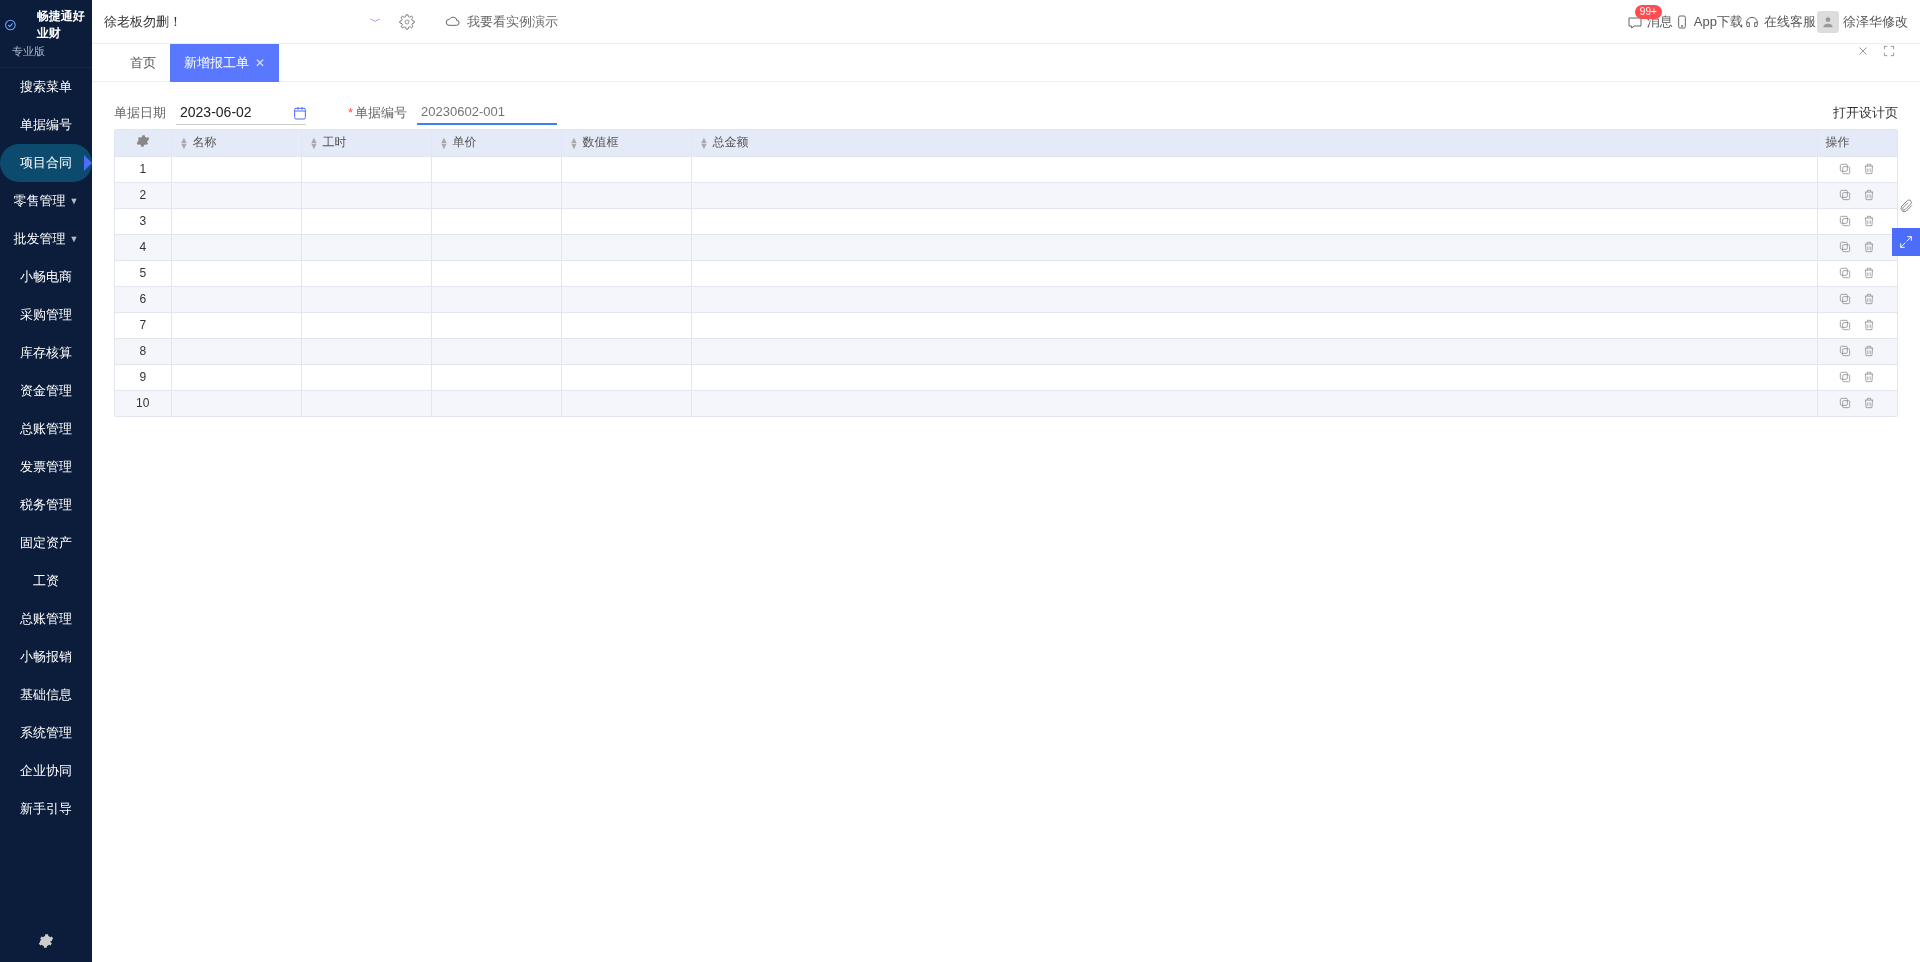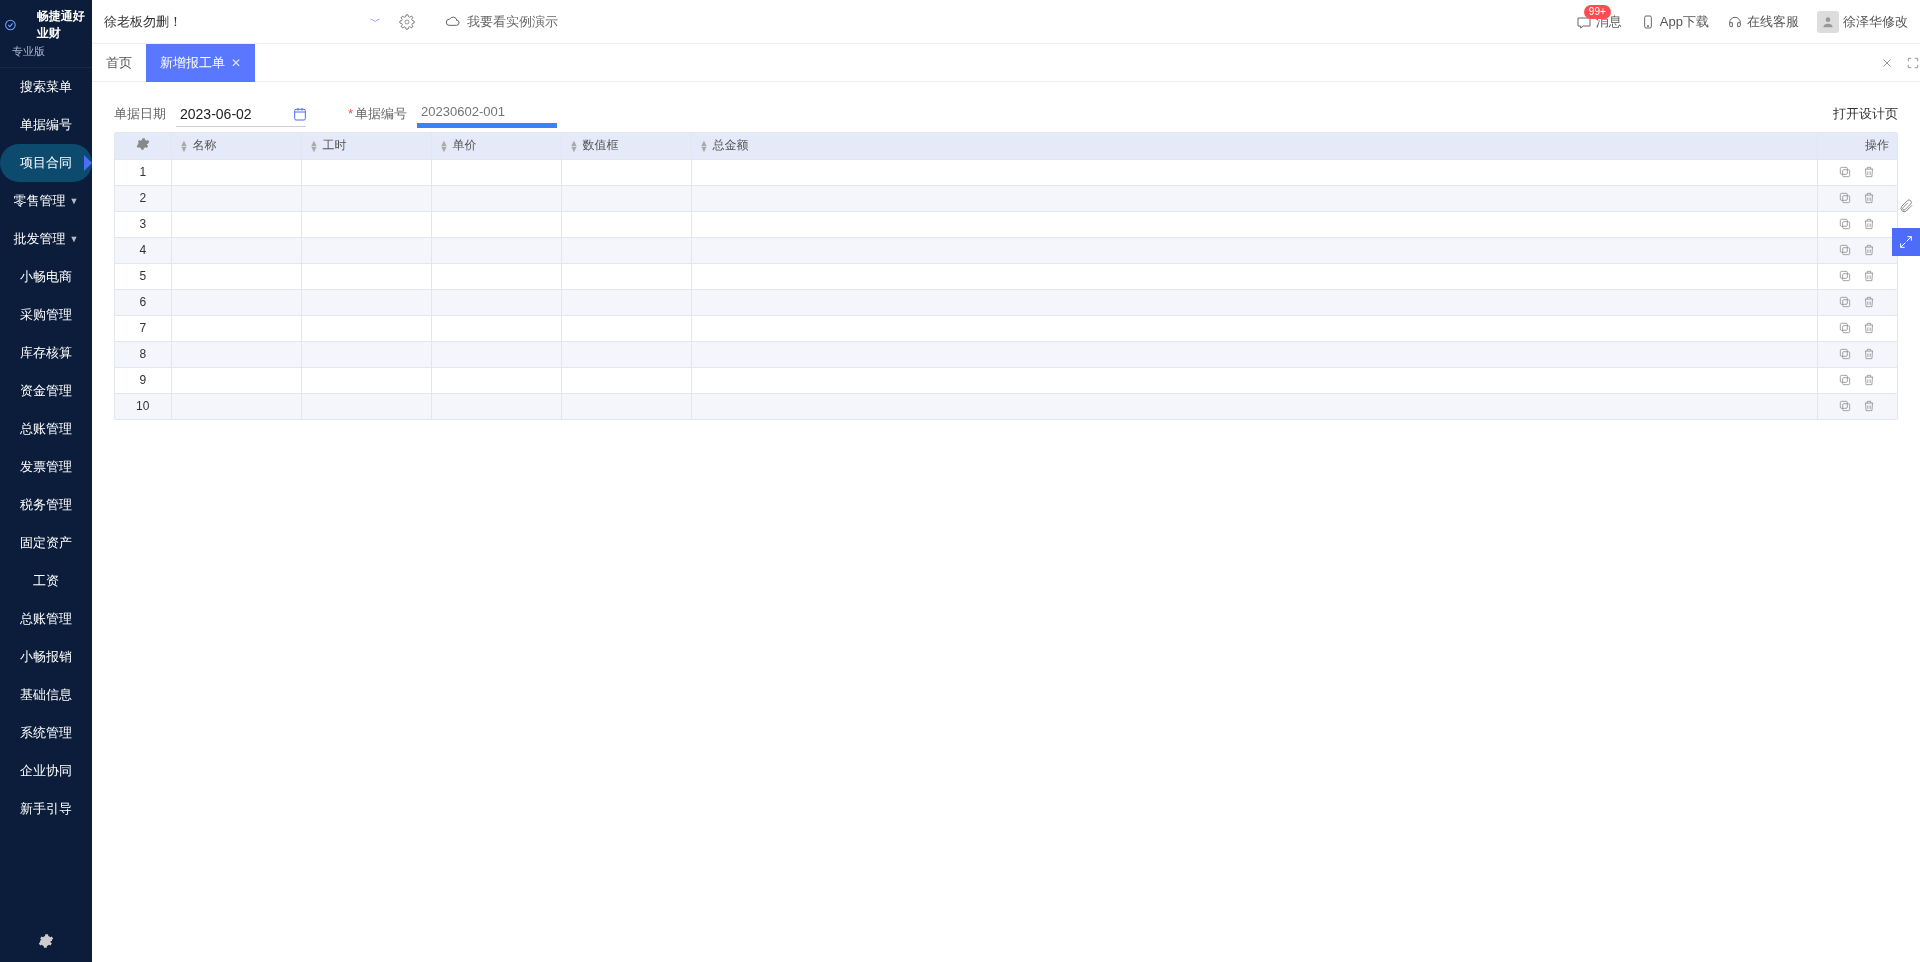--- a/index.html
+++ b/index.html
@@ -26,60 +26,60 @@
 
 
 .topbar { height: 44px; display: flex; align-items: center; padding: 0 12px; border-bottom: 1px solid #eee; }
 .org-select { display: flex; align-items: center; gap: 8px; color: #333; }
 .org-name { font-size: 13px; }
 .org-caret { color: #4d6cfa; font-size: 11px; margin-left: 180px; cursor: pointer;}
 .topbar-icon { width: 16px; height: 16px; stroke: #666; fill: none; cursor: pointer; }
 .topbar-icon.gear { margin-left: 18px; }
 .demo-link { margin-left: 30px; display: flex; align-items: center; gap: 6px; color: #666; cursor: pointer; font-size: 13px;}
 .topbar-spacer { flex: 1; }
-.topbar-right { display: flex; align-items: center; gap: 18px; }
+.topbar-right { display: flex; align-items: center; gap: 1px; }
 .topbar-item { display: flex; align-items: center; gap: 4px; color: #555; cursor: pointer; font-size: 13px; position: relative;}
 .badge { position: absolute; top: -8px; left: 8px; background: #ff4d4f; color: #fff; font-size: 10px; padding: 1px 5px; border-radius: 8px; line-height: 12px;}
 .avatar { width: 22px; height: 22px; background: #ddd; border-radius: 3px; display: flex; align-items: center; justify-content: center; }
 
 
-.tabbar { height: 38px; display: flex; align-items: center; border-bottom: 1px solid #eee; padding: 0 0; }
+.tabbar { height: 38px; display: flex; border-bottom: 1px solid #eee; padding: 0 24px; }
 .tab { padding: 0 14px; height: 38px; display: flex; align-items: center; gap: 6px; cursor: pointer; font-size: 13px; color: #555;}
 .tab.active { background: #5a78ff; color: #fff; }
 .tab-close { font-size: 12px; opacity: 0.8; }
 .tab-actions { margin-left: auto; display: flex; gap: 12px; }
 .tab-action-icon { width: 14px; height: 14px; stroke: #888; fill: none; cursor: pointer; stroke-width: 1.5;}
 
 
 .content { flex: 1; padding: 18px 22px 0 22px; display: flex; flex-direction: column; min-height: 0; position: relative;}
 .form-row { display: flex; align-items: center; gap: 40px; margin-bottom: 4px; }
 .form-field { display: flex; align-items: center; gap: 10px; }
 .form-label { font-size: 13px; color: #666; }
 .req { color: #ff4d4f; margin-right: 2px; }
 .date-input { border: none; border-bottom: 1px solid #ccc; padding: 4px 30px 4px 4px; font-size: 14px; font-weight: 500; color: #222; width: 130px; background: transparent; }
 .cal-icon { width: 16px; height: 16px; stroke: #4d6cfa; fill: none; margin-left: -24px; pointer-events: none;}
-.text-input { border: none; border-bottom: 5px solid #3b82f6; padding: 4px 4px; font-size: 13px; color: #999; width: 140px; background: transparent; }
+.text-input { border: none; border-bottom: 2px solid #3b82f6; padding: 4px 4px; font-size: 13px; color: #999; width: 140px; background: transparent; }
 .design-link { margin-left: auto; color: #333; font-size: 13px; cursor: pointer; }
 
 
 .table-wrap { border: 1px solid #e2e6ef; border-radius: 2px; }
 table { width: 100%; border-collapse: collapse; table-layout: fixed; }
 th, td { border-right: 1px solid #e2e6ef; border-bottom: 1px solid #e2e6ef; height: 26px; font-size: 12px; }
 th { background: #e4eaf7; color: #555; font-weight: normal; text-align: left; padding: 4px 8px; }
 td { padding: 2px 8px; }
 tr:nth-child(even) td { background: #f4f6fb; }
 th:last-child, td:last-child { border-right: none; }
 tr:last-child td { border-bottom: none; }
 .col-idx { width: 56px; text-align: center; }
 .col-gear { width: 56px; text-align: center; }
 .col-name { width: 130px; }
 .col-hours { width: 130px; }
 .col-price { width: 130px; }
 .col-numbox { width: 130px; }
-.col-ops { width: 80px; text-align: right; margin-top: 9px; }
+.col-ops { width: 80px; text-align: left; margin-top: 9px; }
 .th-sort { display: flex; align-items: center; gap: 4px; }
 .sort-icon { font-size: 9px; color: #aaa; line-height: 6px; display: inline-flex; flex-direction: column;}
 .row-ops { display: flex; justify-content: center; gap: 10px; }
 .op-icon { width: 14px; height: 14px; stroke: #888; fill: none; cursor: pointer; stroke-width: 1.3;}
 
 
 .float-right { position: absolute; right: 0; top: 110px; display: flex; flex-direction: column; gap: 8px; }
 .float-btn { width: 28px; height: 28px; display: flex; align-items: center; justify-content: center; cursor: pointer; }
 .float-btn.blue { background: #4d6cfa; }
 .float-btn svg { width: 16px; height: 16px; stroke: #888; fill: none; stroke-width: 1.5;}

